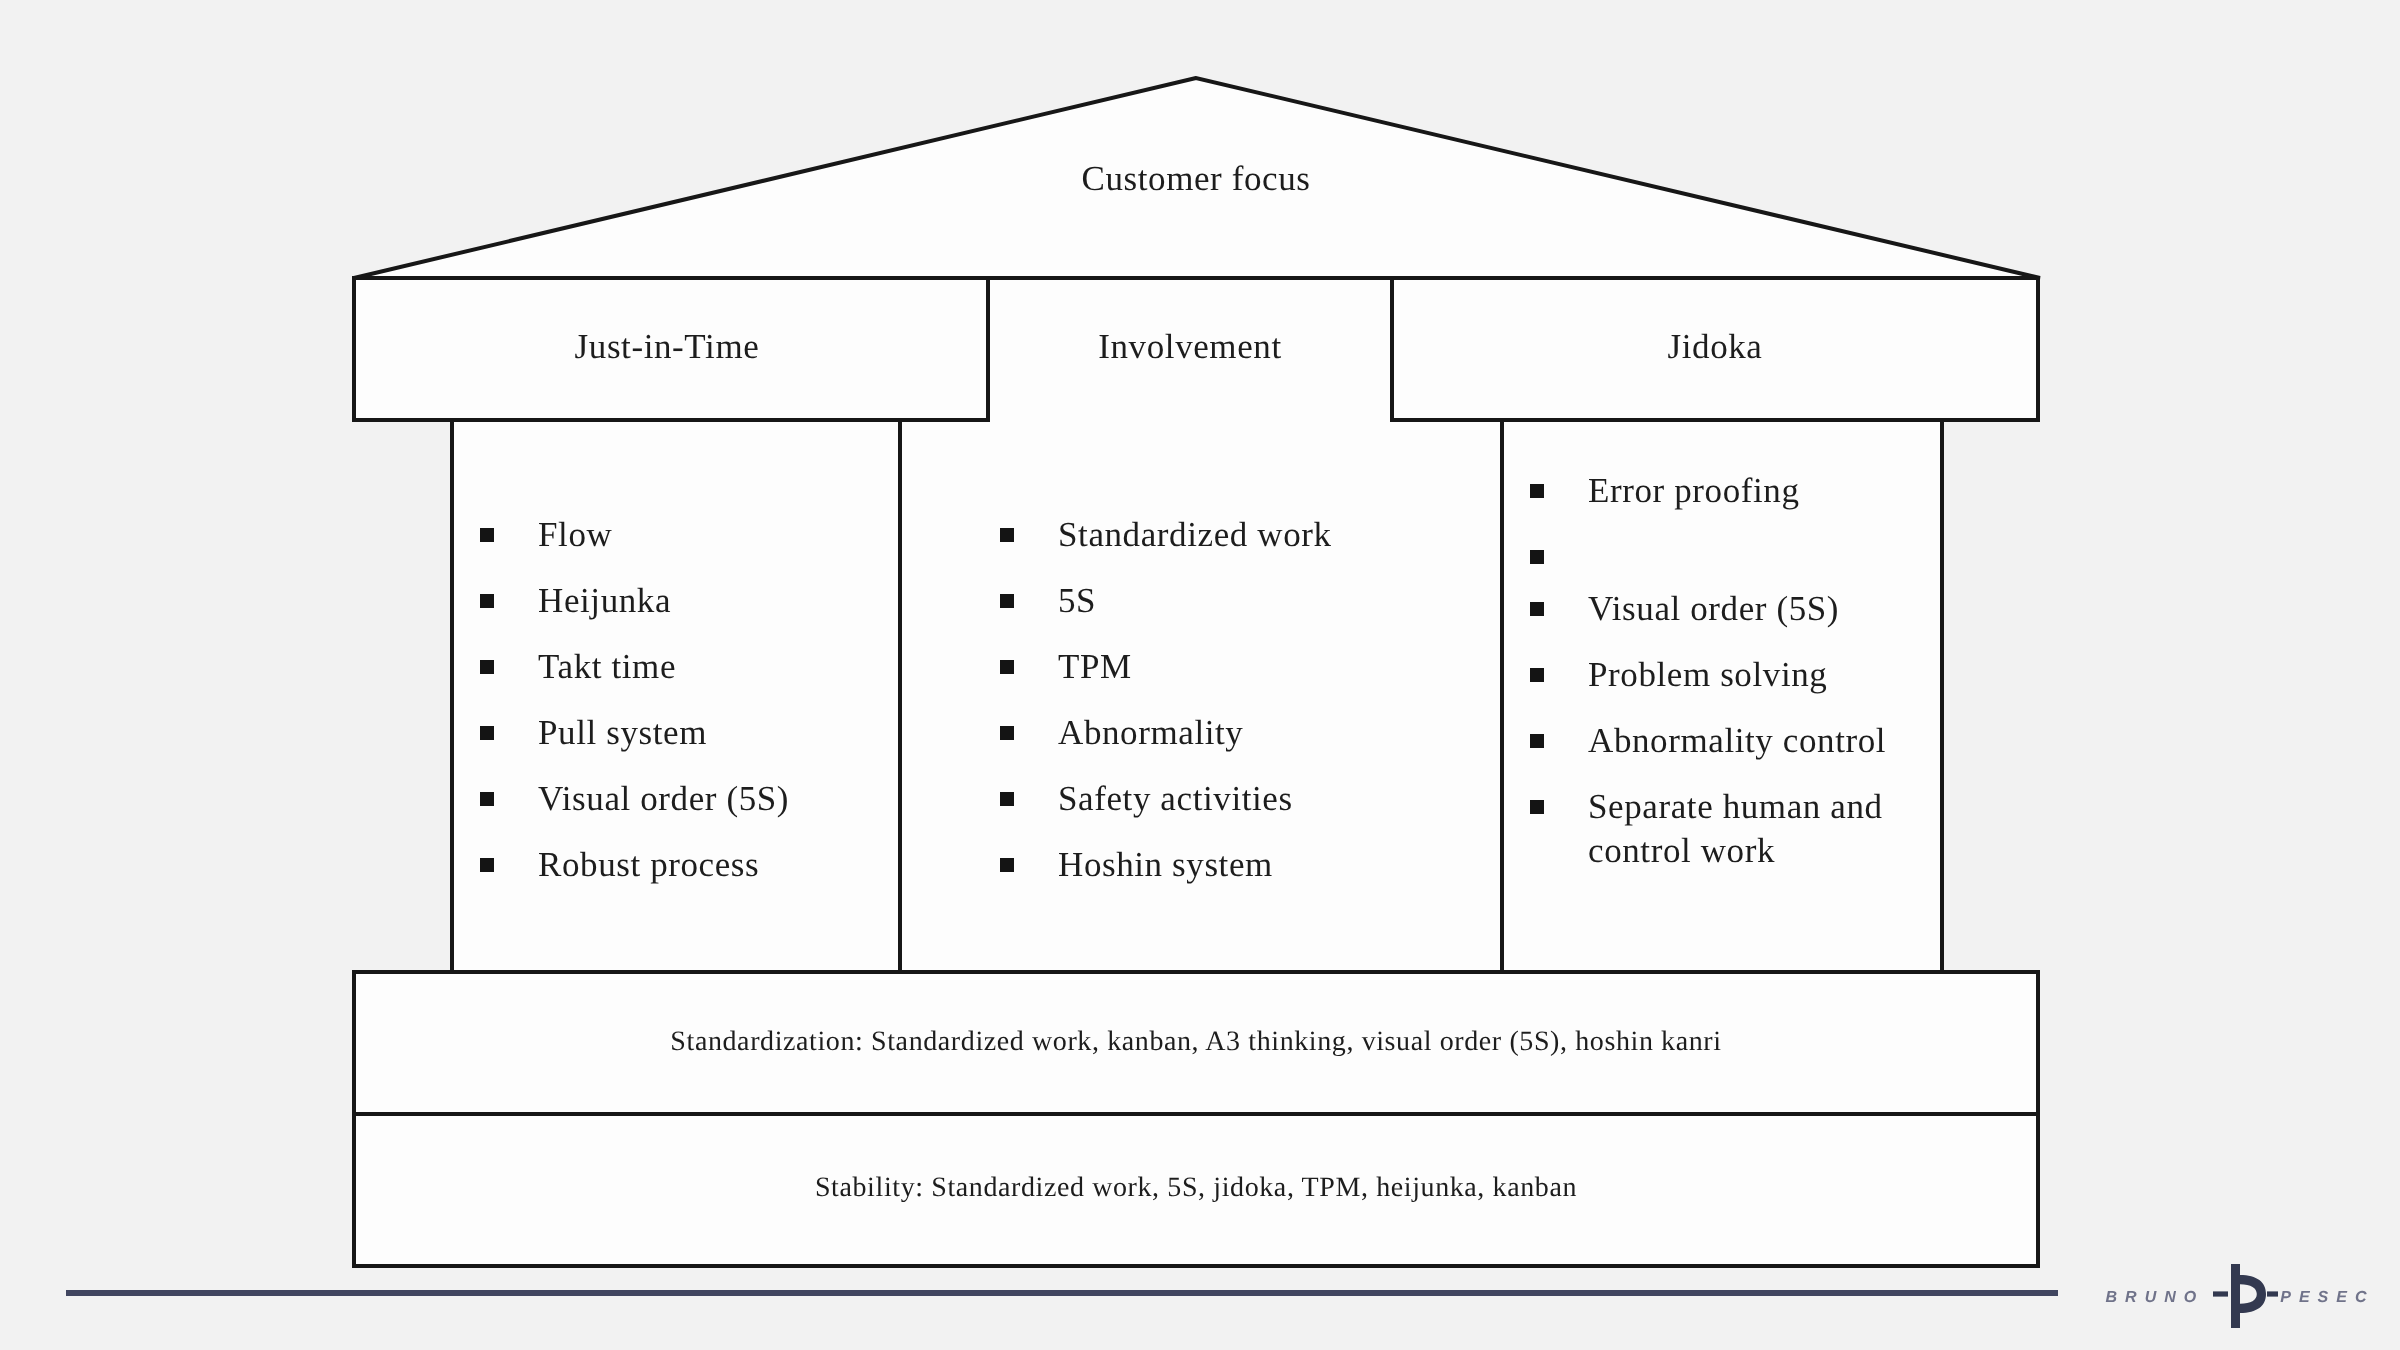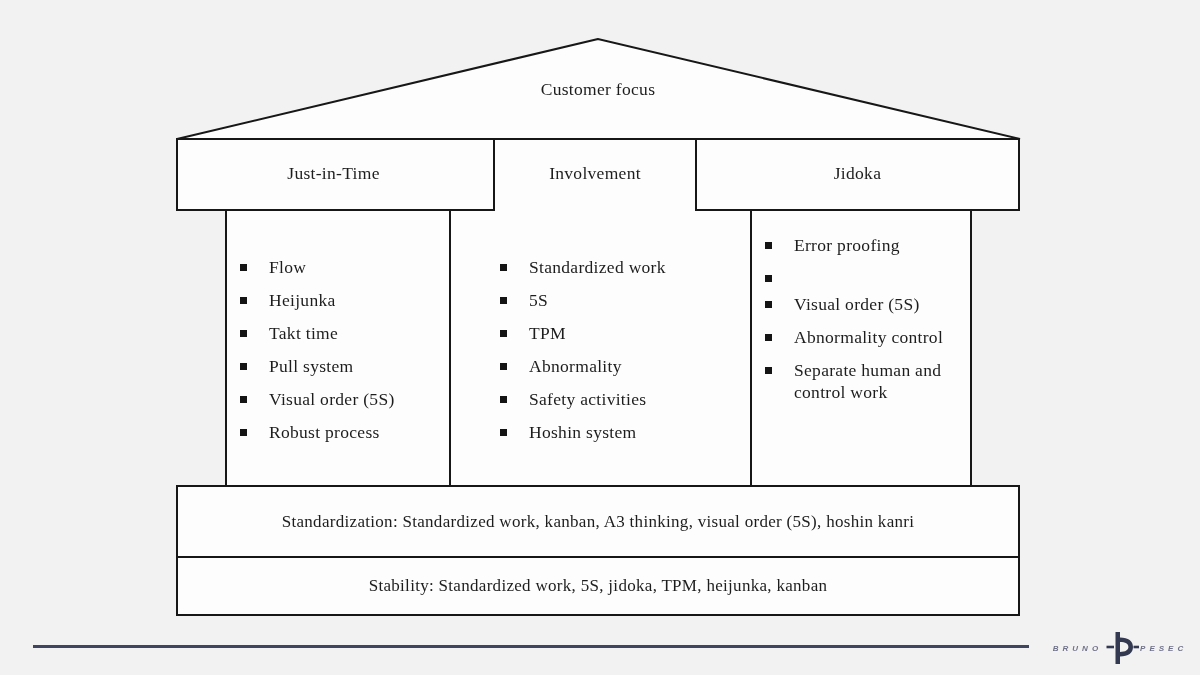--- a/index.html
+++ b/index.html
@@ -33,21 +33,21 @@
   }
   .li .txt{font-size:17.5px;line-height:22px;letter-spacing:.3px;}
   .wrapcol .txt{width:150px;}
   .roof-label{
     position:absolute;left:448px;top:79px;width:300px;
     text-align:center;font-size:17.5px;letter-spacing:.3px;
   }
   .foundation-label{
     position:absolute;left:0;top:0;width:100%;height:100%;
     display:flex;align-items:center;justify-content:center;
-    font-size:17px;letter-spacing:.3px;
+    font-size:14px;letter-spacing:.3px;
   }
   .navy-rule{
     position:absolute;left:33px;top:645px;width:996px;height:3px;
     background:#414660;
   }
   .logo{
     position:absolute;left:1046px;top:628px;width:148px;height:40px;
     display:flex;align-items:center;justify-content:center;
     font-family:"Liberation Sans","DejaVu Sans",sans-serif;
     font-style:italic;
@@ -143,32 +143,36 @@
       </div>
     <div class="li">
         <span class="bullet"></span>
       </div>
     <div class="li">
         <span class="bullet"></span>
         <span class="txt">Visual order (5S)</span>
       </div>
     <div class="li">
         <span class="bullet"></span>
+        <span class="txt">Problem solving</span>
+      </div>
+    <div class="li">
+        <span class="bullet"></span>
         <span class="txt">Abnormality control</span>
       </div>
     <div class="li">
         <span class="bullet"></span>
         <span class="txt">Separate human and control work</span>
       </div>
   </div>
 
   <div class="box" style="left:176px;top:485px;width:844px;height:73px;">
     <div class="foundation-label">Standardization:  Standardized work, kanban, A3 thinking, visual order (5S), hoshin kanri</div>
   </div>
-  <div class="box" style="left:176px;top:556px;width:844px;height:60px;">
+  <div class="box" style="left:176px;top:556px;width:844px;height:78px;">
     <div class="foundation-label">Stability: Standardized work, 5S, jidoka, TPM, heijunka, kanban</div>
   </div>
 
   <div class="navy-rule"></div>
 
   <div class="logo">
     <span class="word">BRUNO</span>
     <svg width="36" height="36" viewBox="0 0 36 36">
 
       <rect x="12.5" y="2" width="4.5" height="32" fill="#333950"></rect>

